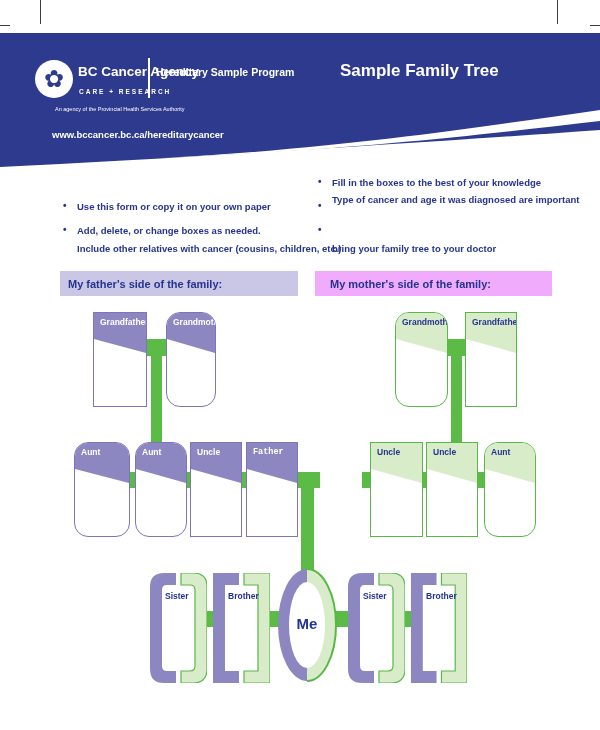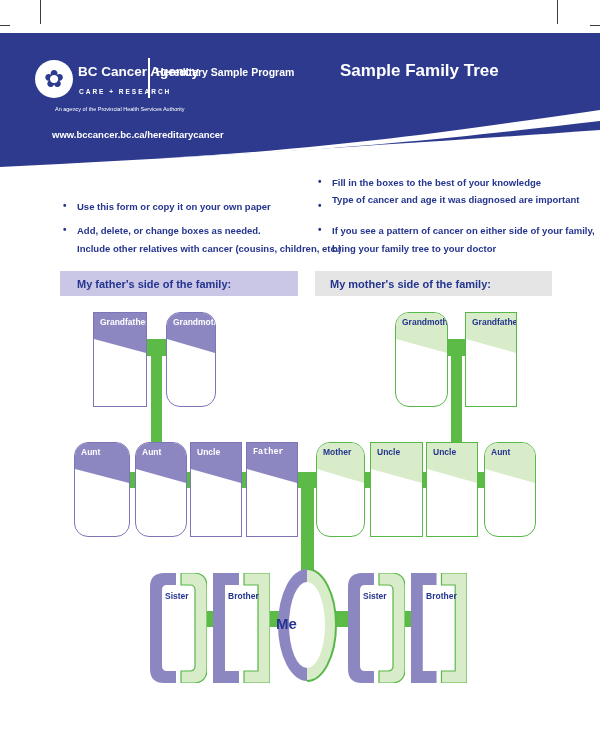--- a/index.html
+++ b/index.html
@@ -24,21 +24,21 @@
             clip-path:polygon(0 0,100% 0,100% 100%,0 65%);}
   .box.purple .hdr{background:#8d87c1;}
   .box.green .hdr{background:#d9ecc9;}
   .box .lbl{position:absolute;top:4px;left:6px;font-size:8.5px;font-weight:700;white-space:nowrap;}
   .box.purple .lbl{color:#ffffff;}
   .box.green .lbl{color:#24348f;}
   .conn{position:absolute;background:#5cbb47;}
   
   .sib{position:absolute;}
   .sib .lbl{position:absolute;top:18px;left:15px;font-size:8.5px;font-weight:700;color:#24348f;white-space:nowrap;}
-  .me-lbl{position:absolute;left:0;right:0;top:48px;text-align:left;
+  .me-lbl{position:absolute;left:0;right:0;top:48px;text-align:center;
           font-size:15px;font-weight:700;color:#24348f;}
 </style>
 </head>
 <body>
 
 <div id="page">
 
   <div class="crop" style="left:40px;top:0;width:1px;height:24px;"></div>
   <div class="crop" style="left:557px;top:0;width:1px;height:24px;"></div>
   <div class="crop" style="left:0;top:25px;width:10px;height:1px;"></div>
@@ -66,25 +66,24 @@
   <div class="body-txt" style="left:77px;top:201px;">Use this form or copy it on your own paper</div>
   <div class="bullet-dot" style="left:63px;top:224px;">•</div>
   <div class="body-txt" style="left:77px;top:225px;">Add, delete, or change boxes as needed.</div>
   <div class="body-txt" style="left:77px;top:243px;">Include other relatives with cancer (cousins, children, etc.)</div>
 
   <div class="bullet-dot" style="left:318px;top:176px;">•</div>
   <div class="body-txt" style="left:332px;top:177px;">Fill in the boxes to the best of your knowledge</div>
   <div class="bullet-dot" style="left:318px;top:200px;">•</div>
   <div class="body-txt" style="left:332px;top:194px;">Type of cancer and age it was diagnosed are important</div>
   <div class="bullet-dot" style="left:318px;top:224px;">•</div>
-  <div class="body-txt" style="left:332px;top:225px;">If you see a pattern of cancer on either side of your family,</div>
   <div class="body-txt" style="left:332px;top:243px;">bring your family tree to your doctor</div>
 
-  <div class="bar" style="left:60px;top:271px;width:238px;background:#c9c6e6;padding-left:17px;box-sizing:border-box;">My father's side of the family:</div>
-  <div class="bar" style="left:315px;top:271px;width:237px;background:#e5e5e5;padding-left:15px;box-sizing:border-box;">My mother's side of the family:</div>
+  <div class="bar" style="left:60px;top:271px;width:238px;background:#c9c6e6;padding-left:8px;box-sizing:border-box;">My father's side of the family:</div>
+  <div class="bar" style="left:315px;top:271px;width:237px;background:#f0abfc;padding-left:15px;box-sizing:border-box;">My mother's side of the family:</div>
 
   <div class="conn" style="left:147px;top:339px;width:19px;height:17px;"></div>
   <div class="conn" style="left:151px;top:348px;width:11px;height:96px;"></div>
   <div class="conn" style="left:447px;top:339px;width:19px;height:17px;"></div>
   <div class="conn" style="left:451px;top:348px;width:11px;height:96px;"></div>
   <div class="conn" style="left:126px;top:472px;width:12px;height:16px;"></div>
   <div class="conn" style="left:183px;top:472px;width:11px;height:16px;"></div>
   <div class="conn" style="left:238px;top:472px;width:12px;height:16px;"></div>
   <div class="conn" style="left:296px;top:472px;width:18px;height:16px;"></div>
   <div class="conn" style="left:310px;top:472px;width:10px;height:16px;"></div>
@@ -122,24 +121,20 @@
     <div class="hdr"></div>
     <div class="lbl">Aunt</div>
   </div>
   <div class="box purple" style="left:190px;top:442px;width:52px;height:95px;">
     <div class="hdr"></div>
     <div class="lbl">Uncle</div>
   </div>
   <div class="box purple" style="left:246px;top:442px;width:52px;height:95px;font-family:Liberation Mono, monospace;">
     <div class="hdr"></div>
     <div class="lbl">Father</div>
-  </div>
-  <div class="box green rounded" style="left:316px;top:442px;width:49px;height:95px;">
-    <div class="hdr"></div>
-    <div class="lbl">Mother</div>
   </div>
   <div class="box green" style="left:370px;top:442px;width:53px;height:95px;">
     <div class="hdr"></div>
     <div class="lbl">Uncle</div>
   </div>
   <div class="box green" style="left:426px;top:442px;width:52px;height:95px;">
     <div class="hdr"></div>
     <div class="lbl">Uncle</div>
   </div>
   <div class="box green rounded" style="left:484px;top:442px;width:52px;height:95px;">

